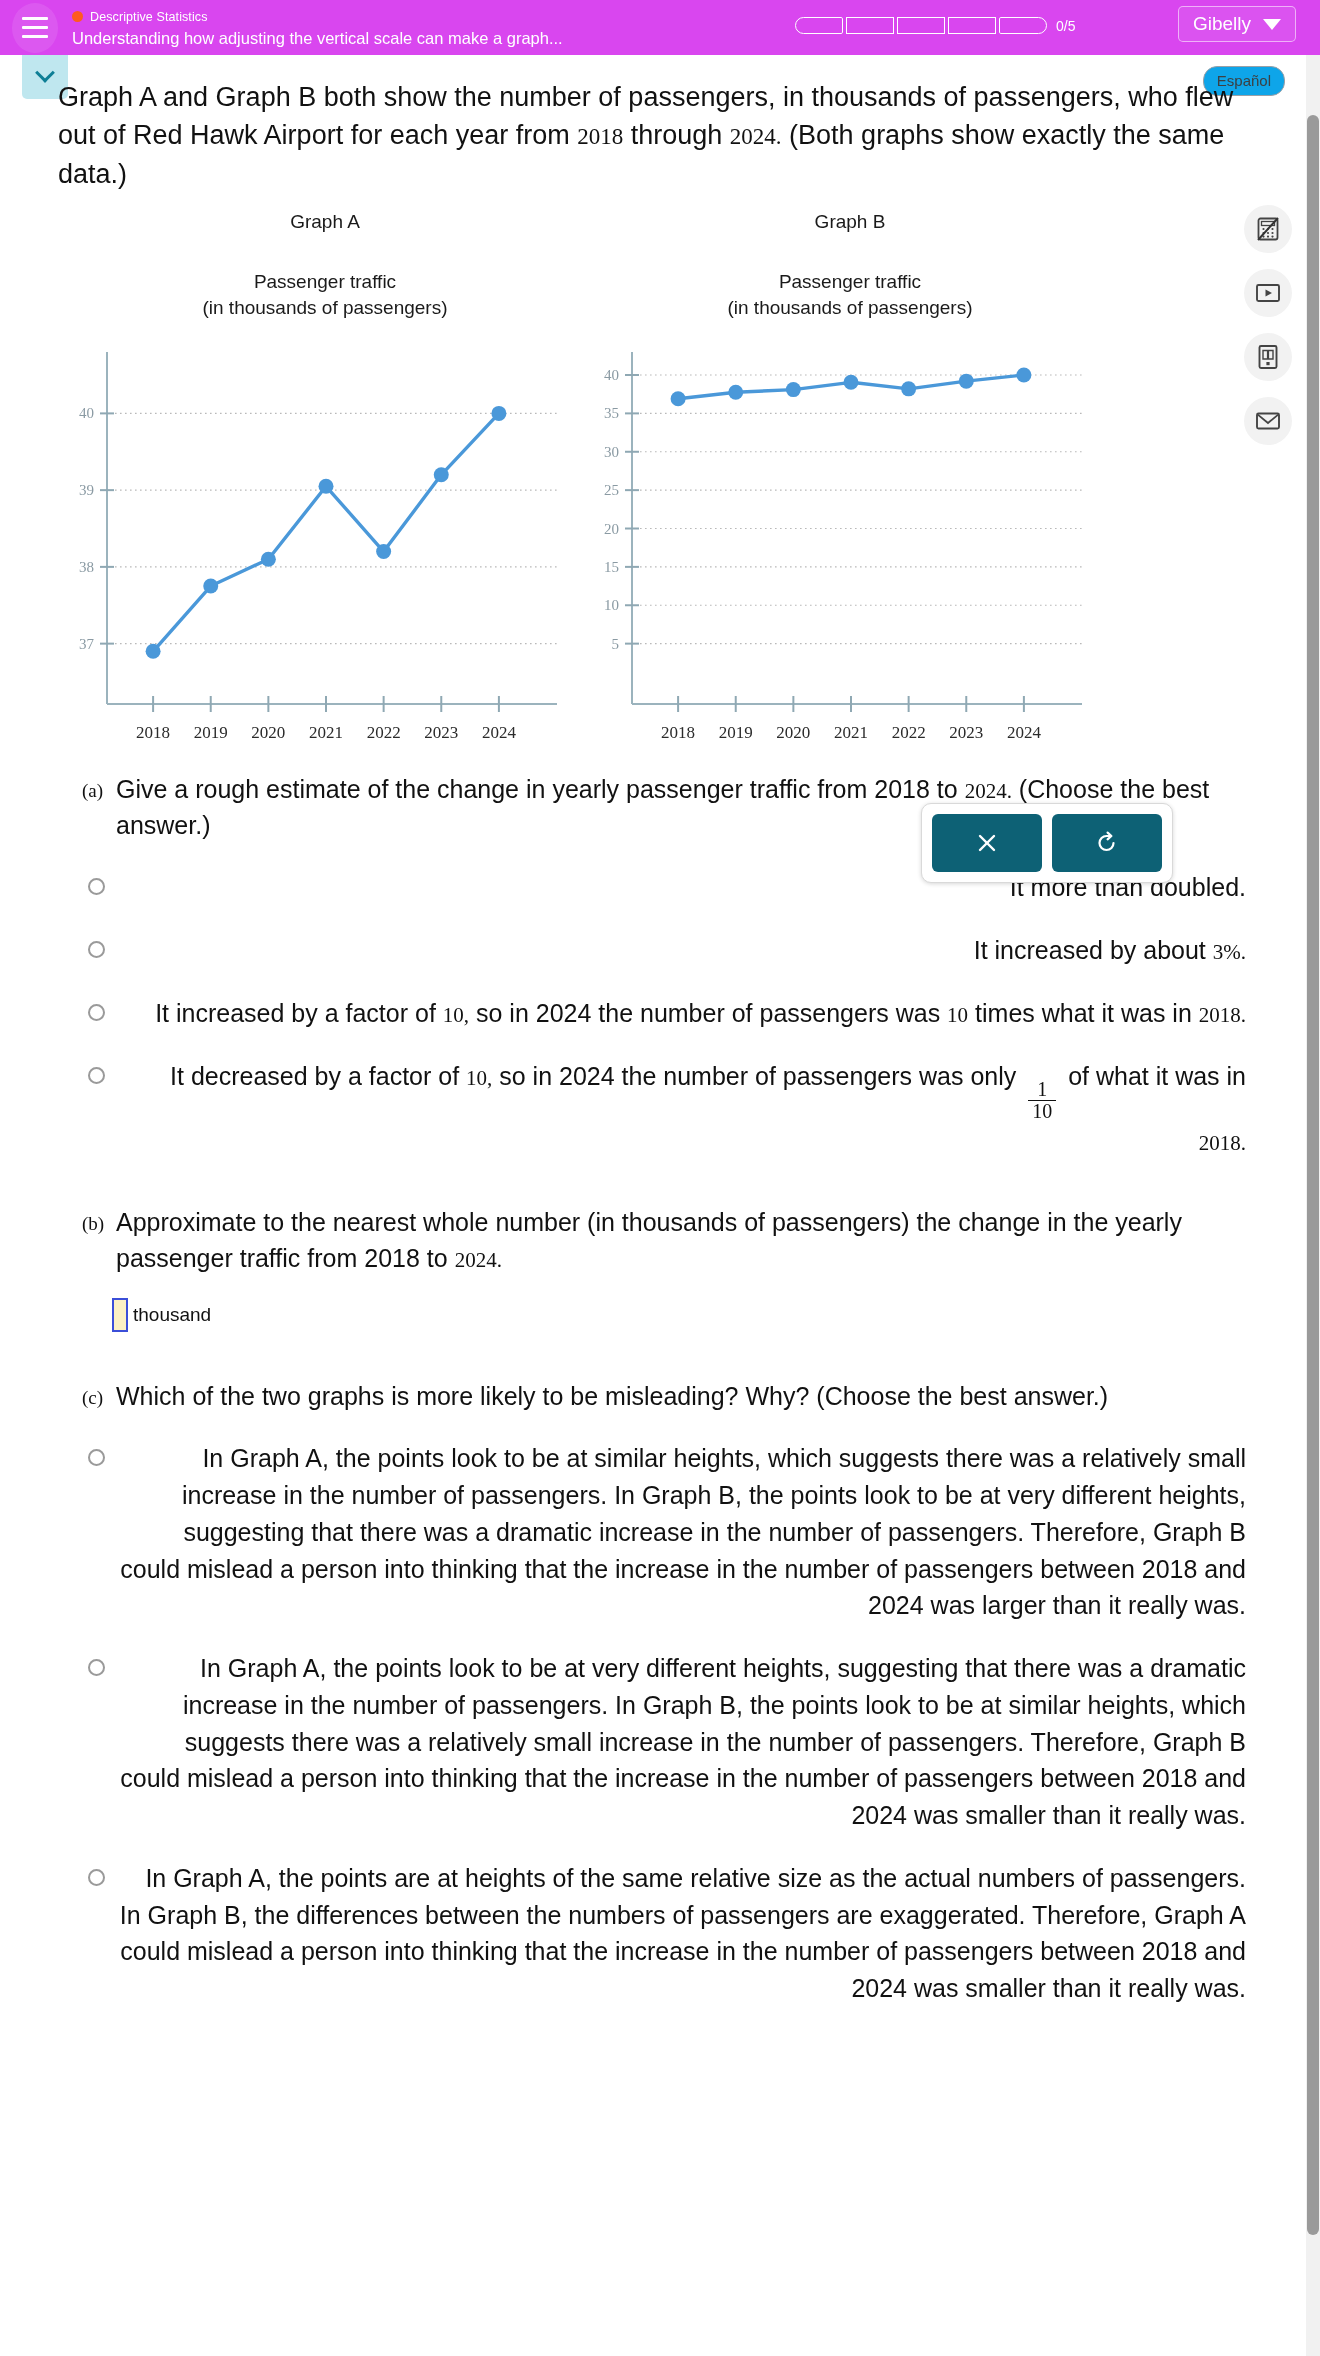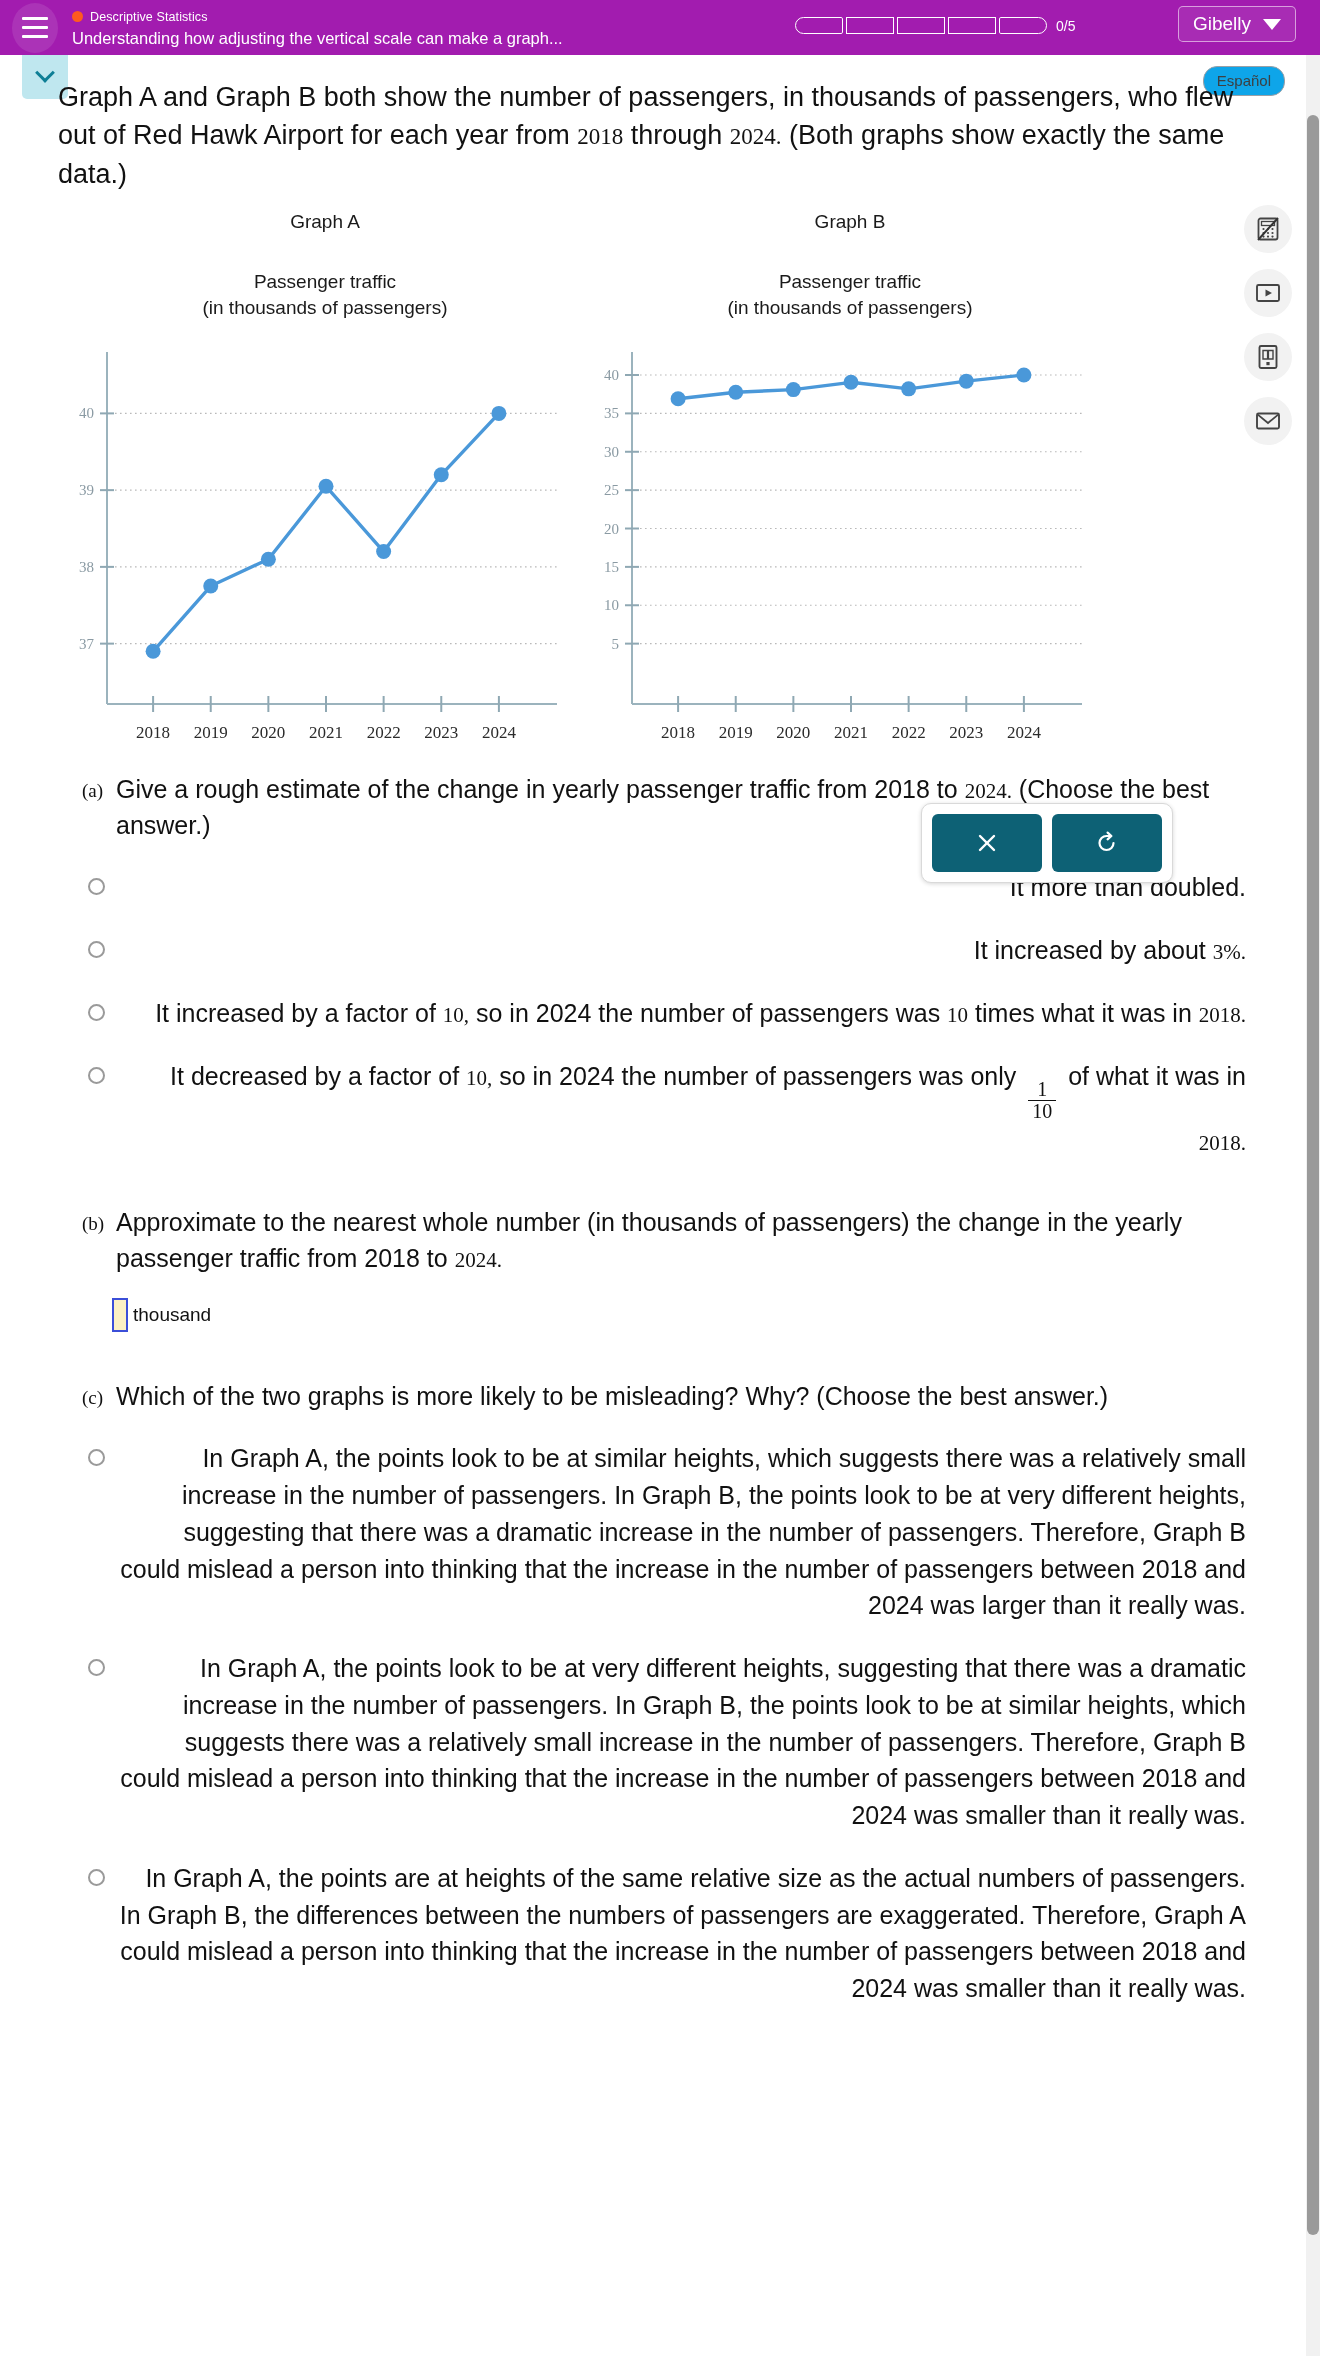--- a/index.html
+++ b/index.html
@@ -9,21 +9,21 @@
     font-family: "Liberation Sans", sans-serif;
     background: #ffffff;
     overflow: hidden;
   }
   body { position: relative; }
 
   
   .header {
     position: absolute; top: 0; left: 0;
     width: 1320px; height: 55px;
-    background: #a21caf;
+    background: #d946ef;
     display: flex; align-items: center;
   }
   .hamburger {
     width: 46px; height: 50px; margin-left: 12px;
     display: flex; flex-direction: column; justify-content: center;
     align-items: center; gap: 6px;
     border-radius: 50%;
     background: rgba(255,255,255,0.10);
     cursor: pointer; flex: none;
   }

